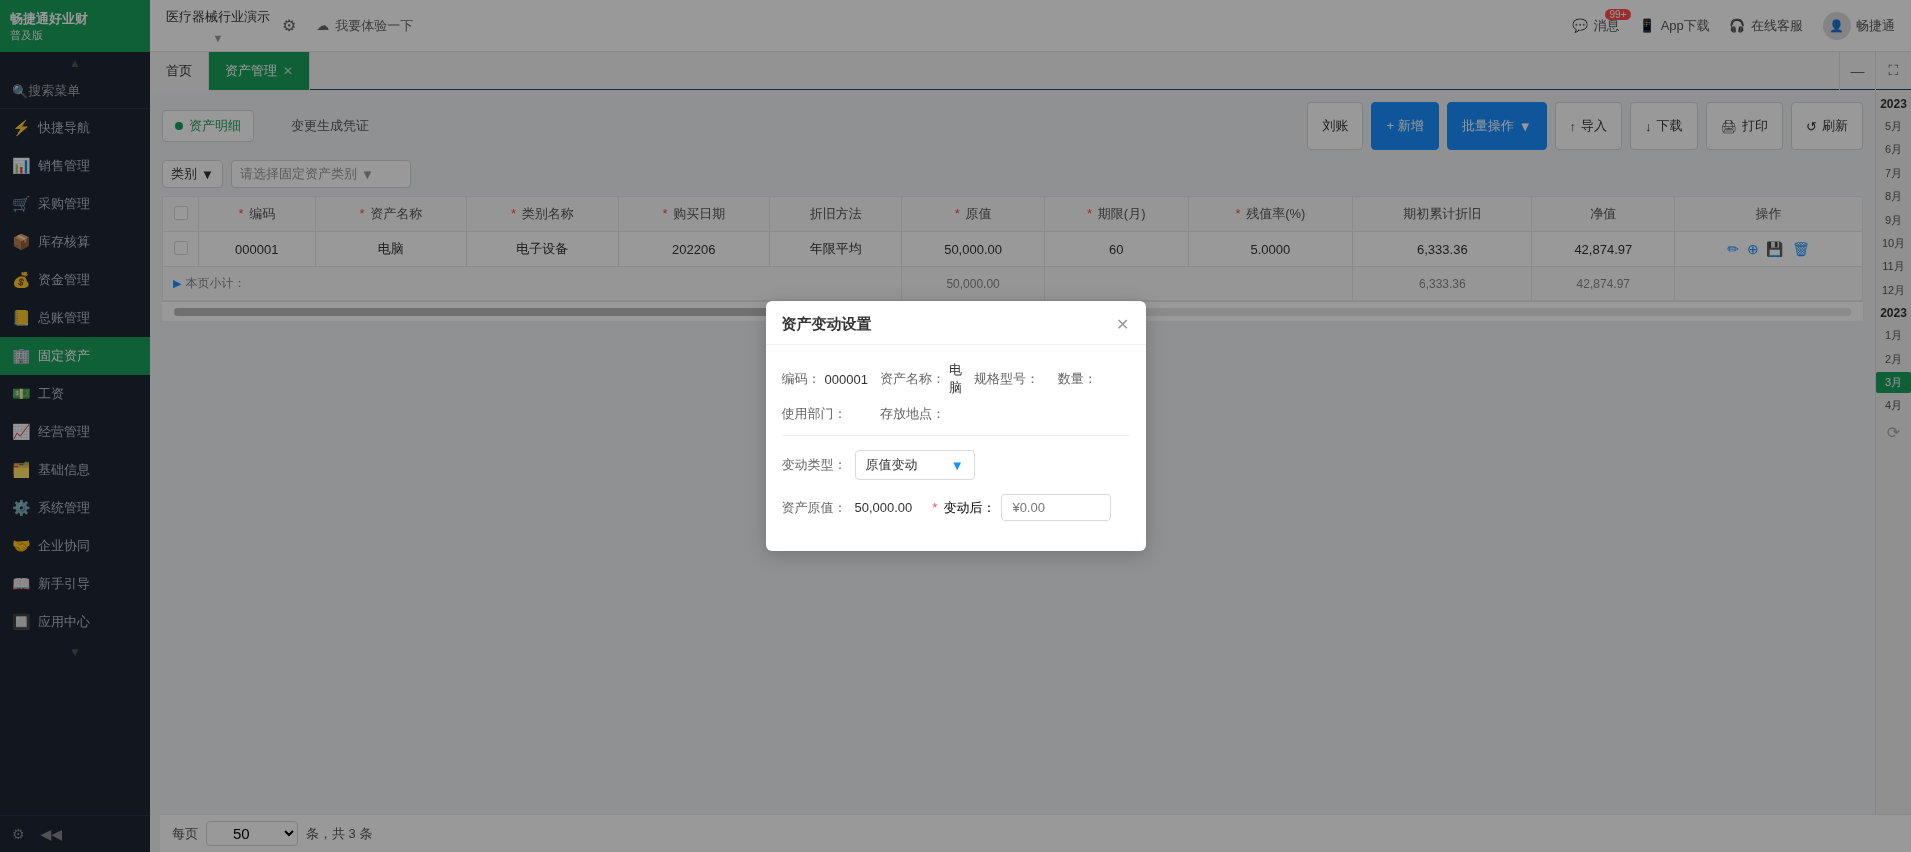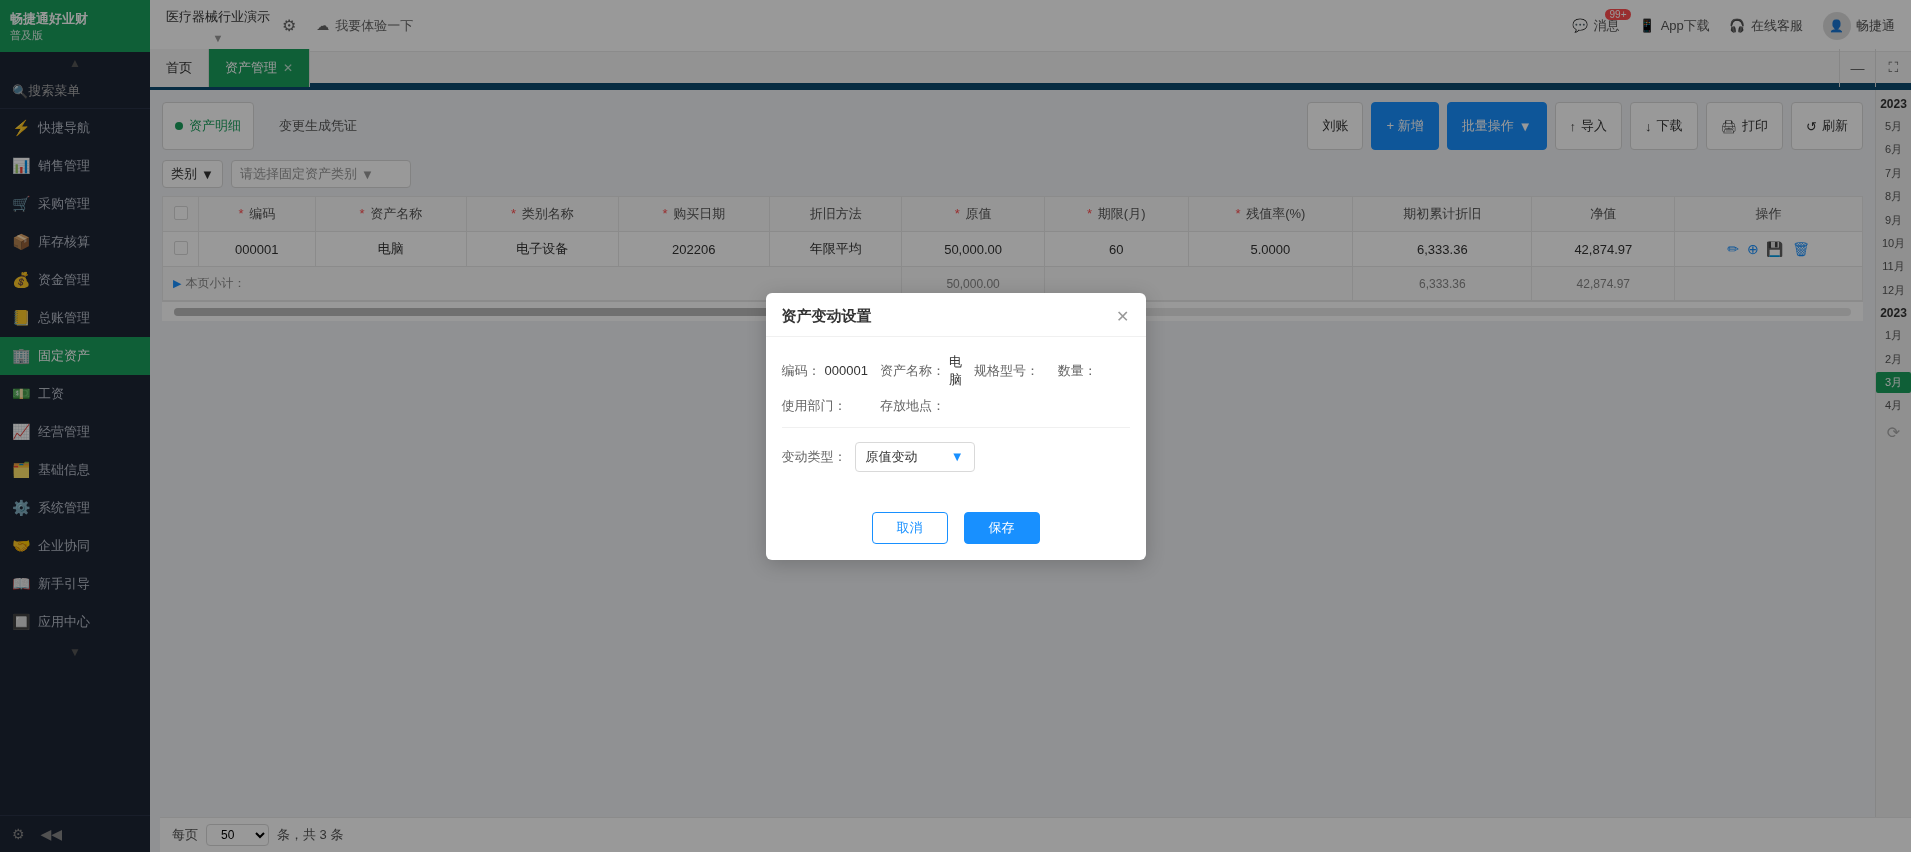--- a/index.html
+++ b/index.html
@@ -137,21 +137,21 @@
       display: flex;
       align-items: center;
       justify-content: center;
       font-size: 12px;
       color: #666;
     }
 
     
     .tabbar {
       background: #f5f5f5;
-      border-bottom: 7px solid #0c4a6e;
+      border-bottom: 1px solid #0c4a6e;
       display: flex;
       align-items: center;
       padding: 0;
       height: 38px;
       justify-content: center;
     }
     .tab {
       padding: 0 16px;
       height: 38px;
       display: flex;
@@ -190,21 +190,22 @@
     .page-content {
       flex: 1;
       overflow: auto;
       padding: 12px;
       position: relative;
     }
 
     
     .page-toolbar {
       display: flex;
-      gap: 12px;
+      align-items: center;
+      gap: 24px;
       margin-bottom: 10px;
     }
     .toolbar-tab {
       display: flex;
       align-items: center;
       gap: 6px;
       padding: 6px 12px;
       border-radius: 4px;
       cursor: pointer;
       font-size: 13px;
@@ -348,22 +349,22 @@
       display: flex;
       align-items: center;
       gap: 8px;
       font-size: 13px;
       color: #555;
       margin-left: 10px;
     }
     .per-page-select {
       border: 1px solid #d9d9d9;
       border-radius: 4px;
-      padding: 2px 10px;
-      font-size: 12px;
+      padding: 2px 22px;
+      font-size: 15px;
       background: white;
     }
 
     
     .scrollbar-container {
       border-top: 1px solid #e8e8e8;
       background: white;
       padding: 4px 12px;
       height: 20px;
       display: flex;
@@ -870,25 +871,26 @@
         </div>
 
         <div class="modal-field-row">
           <span class="modal-field-label">变动类型：</span>
           <div class="modal-field-select">
             <span>原值变动</span>
             <span style="margin-left:auto; color:#1890ff;">▼</span>
           </div>
         </div>
 
+        <div class="modal-asset-row">
+          <span class="modal-asset-label">资产原值：</span>
+          <span class="modal-asset-value">50,000.00</span>
+          <div class="modal-asset-after">
+            <span class="required-star">*</span>
+            <span>变动后：</span>
+            <input class="modal-after-input" type="text" placeholder="¥0.00" style="">
+          </div>
+        </div>
 
       </div>
-      <div class="modal-footer">
-        <button class="btn-cancel">
-          <span>取消</span>
-        </button>
-        <button class="btn-save">
-          <span>保存</span>
-        </button>
-      </div>
     </div>
   </div>
 </div>
 
 </body></html>

